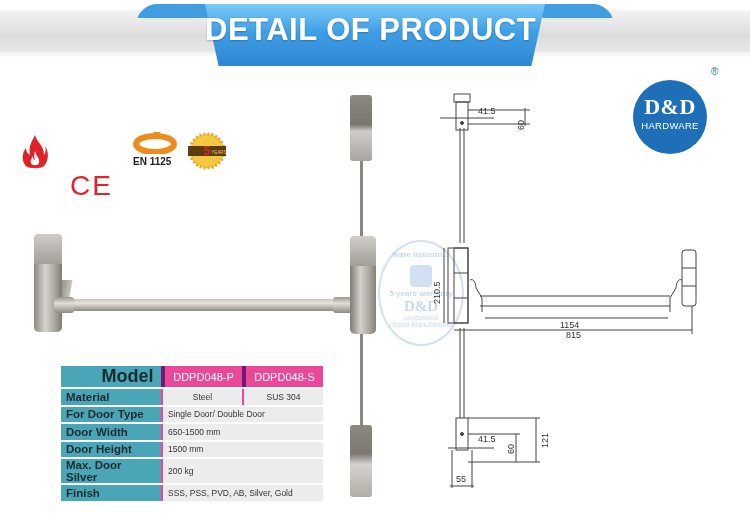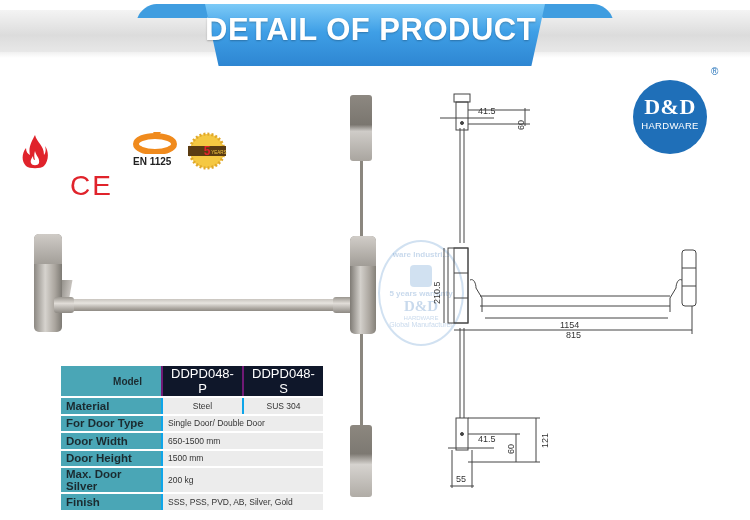--- a/index.html
+++ b/index.html
@@ -69,23 +69,23 @@
   .wm-box { display: block; margin: 6px auto 2px; width: 22px; height: 22px; border-radius: 4px; background: rgba(124,170,214,0.35); }
   .wm-mid { display: block; font-weight: bold; }
   .wm-logo { display: block; font-family: "Liberation Serif", serif; font-size: 15px; font-weight: bold; }
   .wm-sub { display: block; font-size: 6px; }
   .wm-bottom { display: block; font-size: 7px; }
 
   
   .spec-table { position: absolute; left: 61px; top: 364px; width: 262px; border-collapse: separate; border-spacing: 0 2px; }
   .spec-table td { height: 15.5px; padding: 0 5px; }
   .spec-table .th { background: #4aa6b6; color: #1b2b30; font-weight: bold; font-size: 11.5px; width: 100px; }
-  .spec-table .th-model { text-align: center; font-size: 10px; padding-left: 38px; }
-  .spec-table .head-cell { background: #0f172a; color: #fff; font-size: 13px; text-align: center; border-left: 2px solid #701a75; }
-  .spec-table .val { background: #ececec; color: #333; font-size: 8.5px; border-left: 2px solid #0ea5e9; }
+  .spec-table .th-model { text-align: center; font-size: 18px; padding-left: 38px; }
+  .spec-table .head-cell { background: #ec4899; color: #fff; font-size: 11px; text-align: center; border-left: 4px solid #701a75; }
+  .spec-table .val { background: #ececec; color: #333; font-size: 8.5px; border-left: 2px solid #ec4899; }
   .spec-table .val-c { text-align: center; }
 
   
   .drawing { position: absolute; left: 430px; top: 88px; width: 280px; height: 430px; }
   .dim { position: absolute; font-size: 9px; color: #333; }
   .dim-v { transform: rotate(-90deg); transform-origin: left top; }
 </style>
 </head>
 <body>
 

